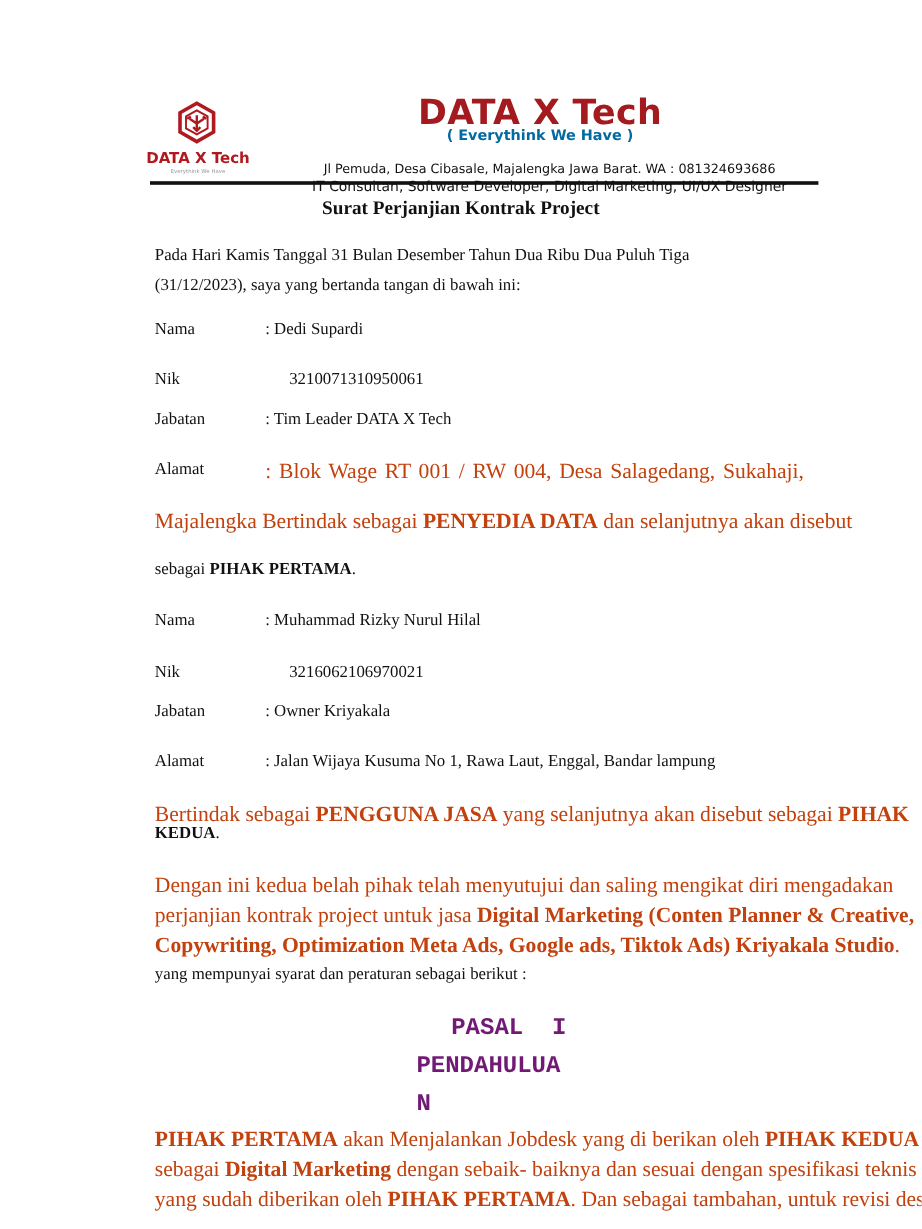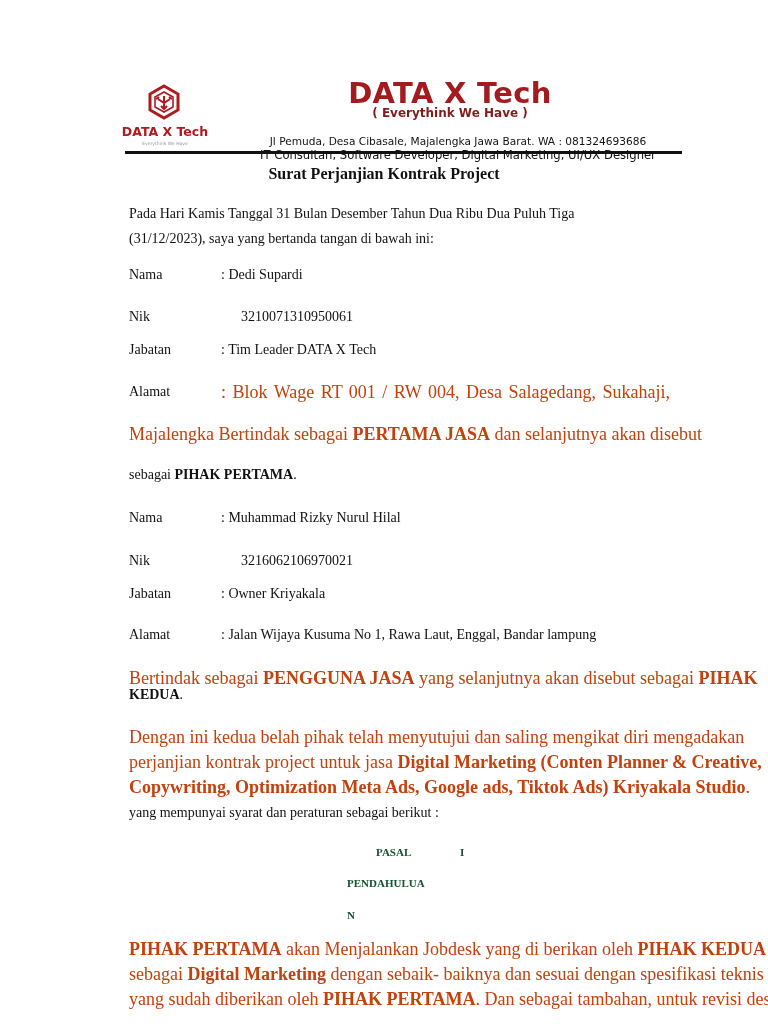--- a/index.html
+++ b/index.html
@@ -74,21 +74,21 @@
       white-space: nowrap;
     }
     .brand-slogan {
       position: absolute;
       left: 210px; top: 30px;
       width: 250px;
       text-align: center;
       font-family: "DejaVu Sans", "Liberation Sans", sans-serif;
       font-weight: bold;
       font-size: 12px;
-      color: #7f1d1d;
+      color: #0369a1;
       white-space: nowrap;
     }
     .brand-services {
       position: absolute;
       left: 120px; top: 44px;
       width: 446px;
       text-align: center;
       font-family: "DejaVu Sans", "Liberation Sans", sans-serif;
       font-size: 11.6px;
       color: #111;
@@ -140,23 +140,24 @@
       white-space: nowrap;
       color: #c2410c;
     }
     b { font-weight: bold; }
     .row-label { left: 129px; }
     .row-value { left: 221px; }
     .row-nik   { left: 231px; margin-left: 10px; }
     .center-bold {
       position: absolute;
       font-weight: bold;
-      font-size: 11px;
-      color: #14532d;
-      white-space: nowrap;
+      font-size: 20px;
+      color: #701a75;
+      white-space: nowrap;
+      font-family: Liberation Mono, monospace;
     }
   </style>
 </head>
 <body>
 
 <div class="page">
 
   <div class="letterhead">
     <div class="logo-block">
       <svg class="logo-mark" viewBox="0 0 36 36">
@@ -184,21 +185,21 @@
 
   <div class="t row-label" style="top:308px;">Nik</div>
   <div class="t row-nik" style="top:308px;">3210071310950061</div>
 
   <div class="t row-label" style="top:341px;">Jabatan</div>
   <div class="t row-value" style="top:341px;">: Tim Leader DATA X Tech</div>
 
   <div class="t row-label" style="top:383px;">Alamat</div>
   <div class="justify" style="left:221px; width:449px; top:383px;">: Blok Wage RT 001 / RW 004, Desa Salagedang, Sukahaji,</div>
 
-  <div class="justify" style="top:425px;"><span>Majalengka Bertindak sebagai </span><b>PERTAMA JASA</b><span> dan selanjutnya akan disebut</span></div>
+  <div class="justify" style="top:425px;"><span>Majalengka Bertindak sebagai </span><b>PENYEDIA DATA</b><span> dan selanjutnya akan disebut</span></div>
 
   <div class="t" style="left:129px; top:466px;"><span>sebagai </span><b>PIHAK PERTAMA</b><span>.</span></div>
 
   <div class="t row-label" style="top:509px;">Nama</div>
   <div class="t row-value" style="top:509px;">: Muhammad Rizky Nurul Hilal</div>
 
   <div class="t row-label" style="top:552px;">Nik</div>
   <div class="t row-nik" style="top:552px;">3216062106970021</div>
 
   <div class="t row-label" style="top:585px;">Jabatan</div>

